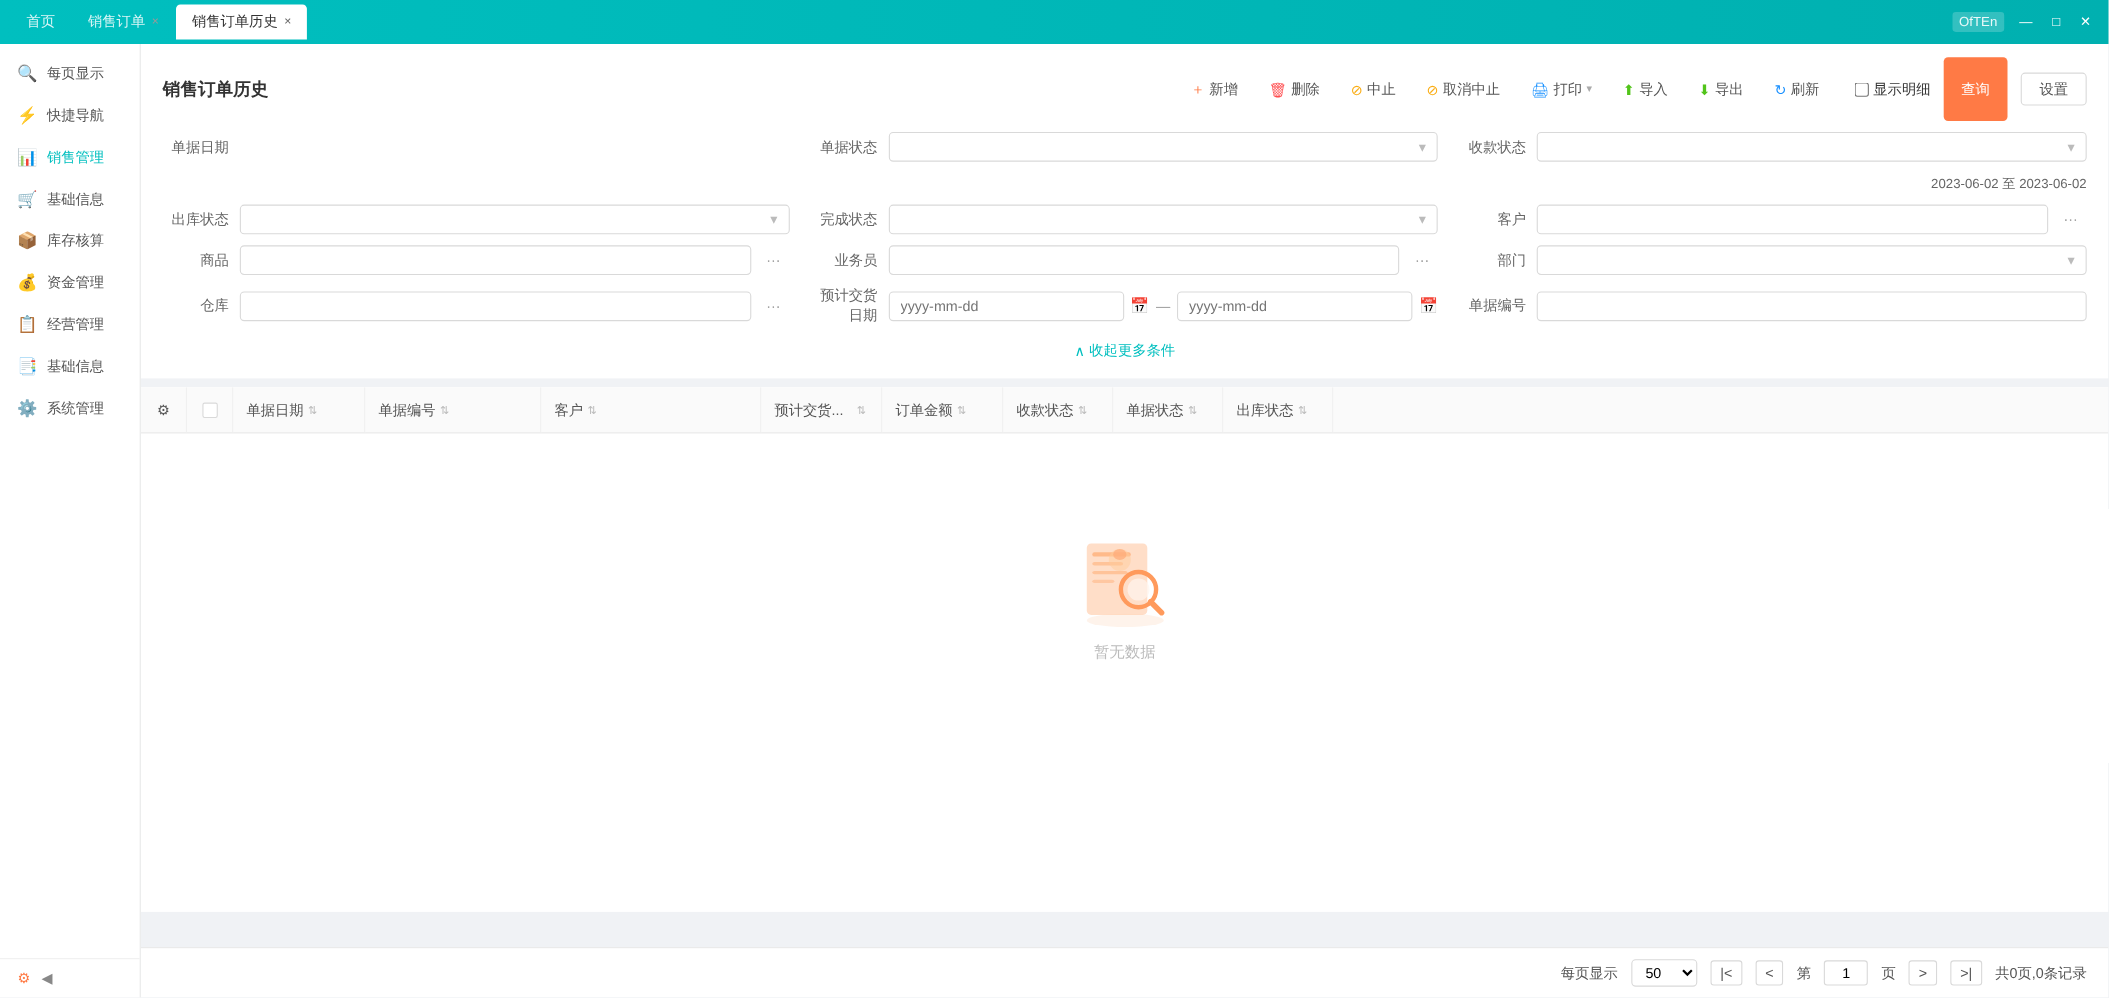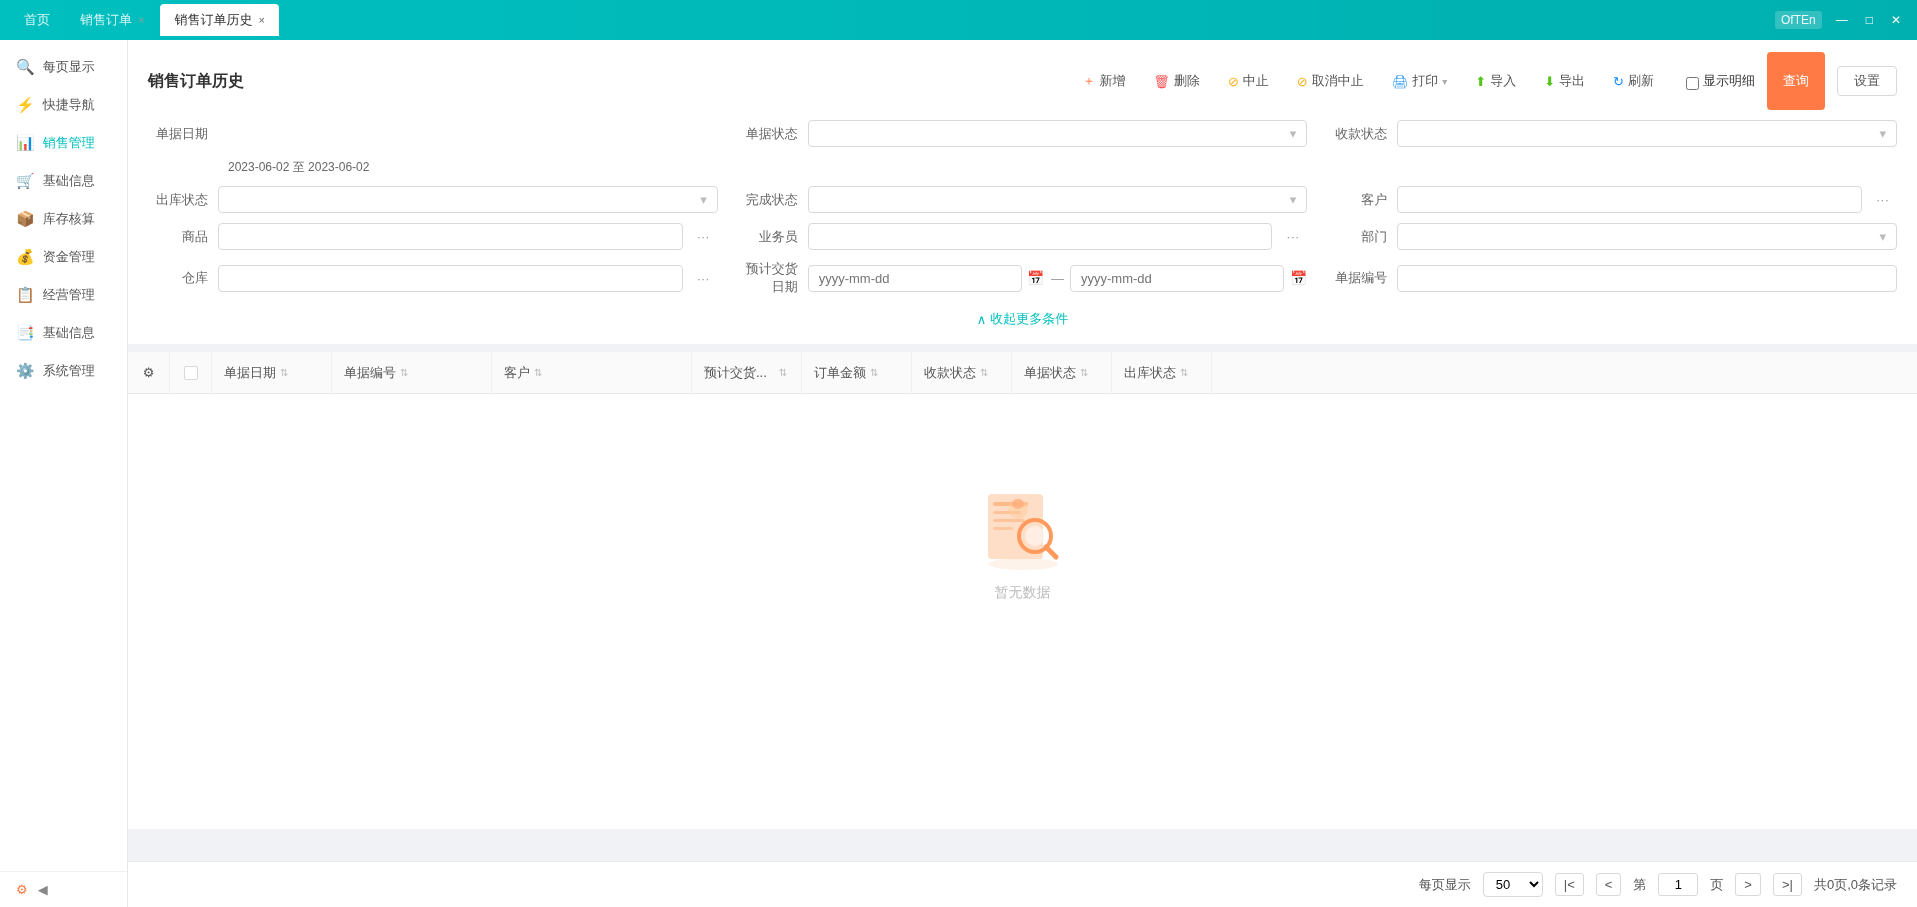--- a/index.html
+++ b/index.html
@@ -150,21 +150,21 @@
       background: #fff;
       color: #555;
       border: 1px solid #d9d9d9;
       padding: 5px 16px;
       border-radius: 4px;
       cursor: pointer;
       font-size: 13px;
     }
     .display-checkbox {
       display: flex;
-      align-items: flex-end;
+      align-items: center;
       gap: 4px;
       font-size: 13px;
       cursor: pointer;
       padding-left: 12px;
     }
 
     
     .filter-area {
       background: #fff;
       padding: 12px 20px;
@@ -517,21 +517,21 @@
           <span class="filter-label">收款状态</span>
           <div class="filter-control">
             <div class="filter-select">
               <span></span>
               <span style="color:#bbb;">▾</span>
             </div>
           </div>
         </div>
       </div>
 
-      <div style="display:flex;align-items:center;margin-bottom:10px;margin-left:80px;">
+      <div style="display:flex;align-items:center;margin-bottom:10px;margin-left:80px;justify-content:flex-end;">
         <span class="date-range">2023-06-02 至 2023-06-02</span>
       </div>
 
       <div class="filter-group">
         <div class="filter-item">
           <span class="filter-label">出库状态</span>
           <div class="filter-control">
             <div class="filter-select">
               <span></span>
               <span style="color:#bbb;">▾</span>

